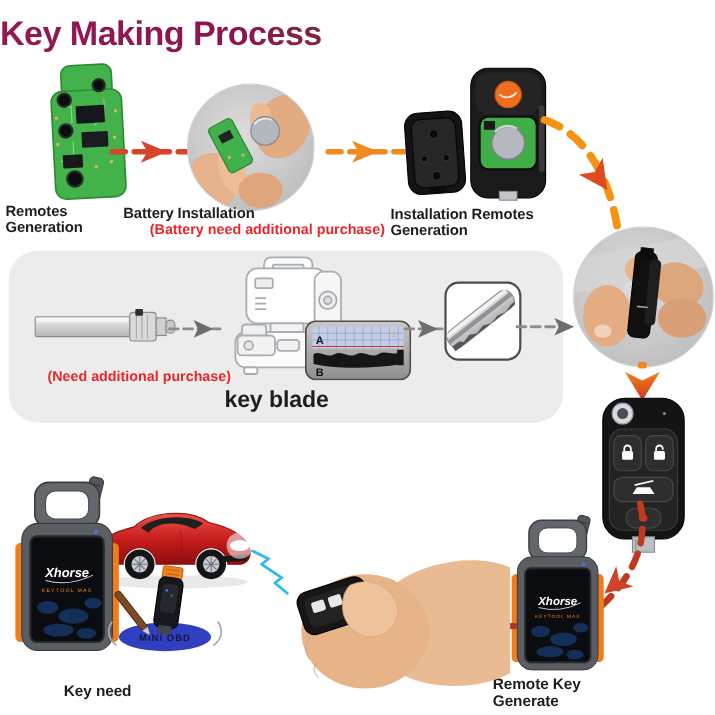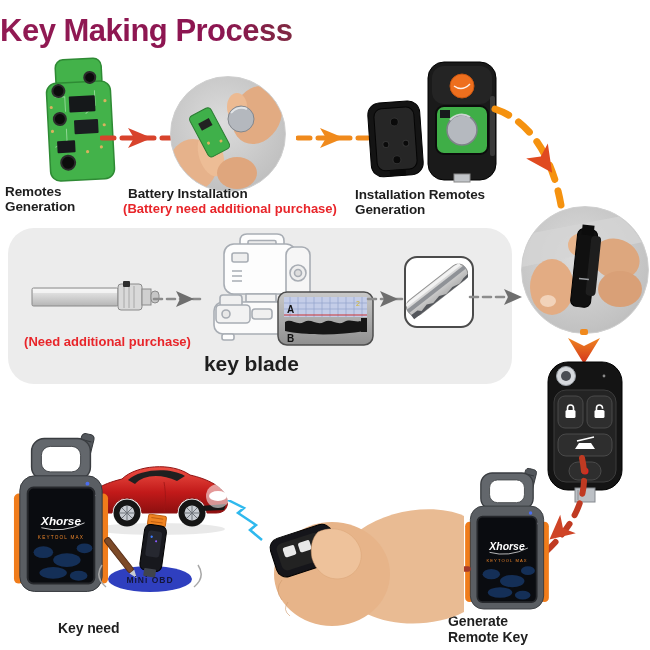--- a/index.html
+++ b/index.html
@@ -2,21 +2,21 @@
 <html><head>
 <meta charset="utf-8">
 <style>
   html,body{margin:0;padding:0;background:#fff;}
   #stage{position:relative;width:650px;height:650px;background:#ffffff;overflow:hidden;
          font-family:"Liberation Sans",sans-serif;}
   .abs{position:absolute;}
   .lbl{position:absolute;text-align:left;color:#1e1e1e;font-weight:700;
        font-size:13.5px;line-height:1.12;letter-spacing:-0.1px;}
   .lbl.light{font-weight:600;}
-  .note{position:absolute;text-align:center;color:#e8252a;font-weight:700;font-size:13px;line-height:1.1;}
+  .note{position:absolute;text-align:right;color:#e8252a;font-weight:700;font-size:13px;line-height:1.1;}
   .title{position:absolute;left:0;right:0;top:13px;text-align:left;
          font-size:31px;font-weight:800;letter-spacing:-0.5px;
          background:linear-gradient(90deg,#911a53 0%,#8c1551 34%,#7d2b3f 46%,#5f5616 54%,#3aa81c 63%,#38c324 100%);
          -webkit-background-clip:text;background-clip:text;color:transparent;}
   .panel{position:absolute;left:8px;top:228px;width:504px;height:156px;
          background:#ececec;border-radius:26px;}
   .photo-circle{position:absolute;border-radius:50%;overflow:hidden;
                 border:1px solid #cfcfcf;background:radial-gradient(circle at 45% 40%,#dcdcdc 0%,#c2c2c2 70%,#b2b2b2 100%);}
   .keybox{position:absolute;left:404px;top:256px;width:66px;height:68px;background:#fff;
           border:2px solid #4b4b4b;border-radius:13px;overflow:hidden;}
@@ -75,21 +75,21 @@
       <g transform="translate(40,58) rotate(-28)">
         <rect x="-12" y="-26" width="24" height="46" rx="4" fill="#3fb04a" stroke="#2b7d33"></rect>
         <rect x="-6" y="-16" width="12" height="8" fill="#222"></rect>
         <circle cx="-6" cy="6" r="1.5" fill="#d9b25e"></circle>
           <circle cx="6" cy="10" r="1.5" fill="#d9b25e"></circle>
       </g>
       <circle cx="70" cy="42" r="13" fill="#b4b8be" stroke="#82868c"></circle>
       <path d="M60,36 a13,13 0 0 1 16,-4" stroke="#eef0f2" stroke-width="2" fill="none" opacity="0.8"></path>
     </svg>
   </div>
-  <div class="lbl" style="left:128px;top:186px;width:200px">Battery Installation</div>
+  <div class="lbl" style="left:112px;top:186px;width:200px">Battery Installation</div>
   <div class="note" style="left:110px;top:202px;width:240px">(Battery need additional purchase)</div>
 
   <svg class="abs" style="left:296px;top:127px" width="76" height="22" viewBox="0 0 76 22">
     <line x1="2" y1="11" x2="72" y2="11" stroke="#f08a1c" stroke-width="5" stroke-linecap="round" stroke-dasharray="12 8"></line>
     <polygon points="0,-10 24,0 0,10 6,0" transform="translate(24,11)" fill="#f08a1c"></polygon>
   </svg>
 
   <svg class="abs" style="left:362px;top:56px" width="138" height="132" viewBox="0 0 138 132">
     <g transform="rotate(-4 32 90)">
       <rect x="8" y="46" width="52" height="74" rx="12" fill="#141414" stroke="#000"></rect>
@@ -308,22 +308,22 @@
         <ellipse cx="56" cy="132" rx="14" ry="7"></ellipse>
       <ellipse cx="74" cy="120" rx="8" ry="5"></ellipse>
         <ellipse cx="42" cy="145" rx="14" ry="6"></ellipse>
       <ellipse cx="68" cy="148" rx="9" ry="5"></ellipse>
     </g>
     <text x="50" y="96" text-anchor="middle" font-size="12" font-style="italic" font-weight="bold" fill="#ffffff">Xhorse</text>
     <path d="M30,99 Q52,105 74,94" stroke="#ffffff" stroke-width="1" fill="none" opacity="0.8"></path>
     <text x="50" y="110" text-anchor="middle" font-size="4.8" letter-spacing="1.2" fill="#e8832a">KEYTOOL MAX</text>
   </svg>
   <div class="lbl light" style="left:448px;top:614px;width:122px;font-size:14px">
+    <div>Remote Key</div>
     <div>Generate</div>
-    <div>Remote Key</div>
   </div>
 
   <svg class="abs" style="left:396px;top:554px" width="76" height="30" viewBox="0 0 76 30">
     <line x1="72" y1="15" x2="46" y2="15" stroke="#a4392a" stroke-width="5.5" stroke-linecap="round" stroke-dasharray="16 9"></line>
     <polygon points="0,-10 -24,0 0,10 -6,0" transform="translate(44,15)" fill="#a4392a"></polygon>
     <rect x="4" y="12" width="13" height="6" rx="3" fill="#dfb0a6"></rect>
   </svg>
 
   <svg class="abs" style="left:80px;top:442px" width="158" height="96" viewBox="0 0 158 96">
     <defs>

